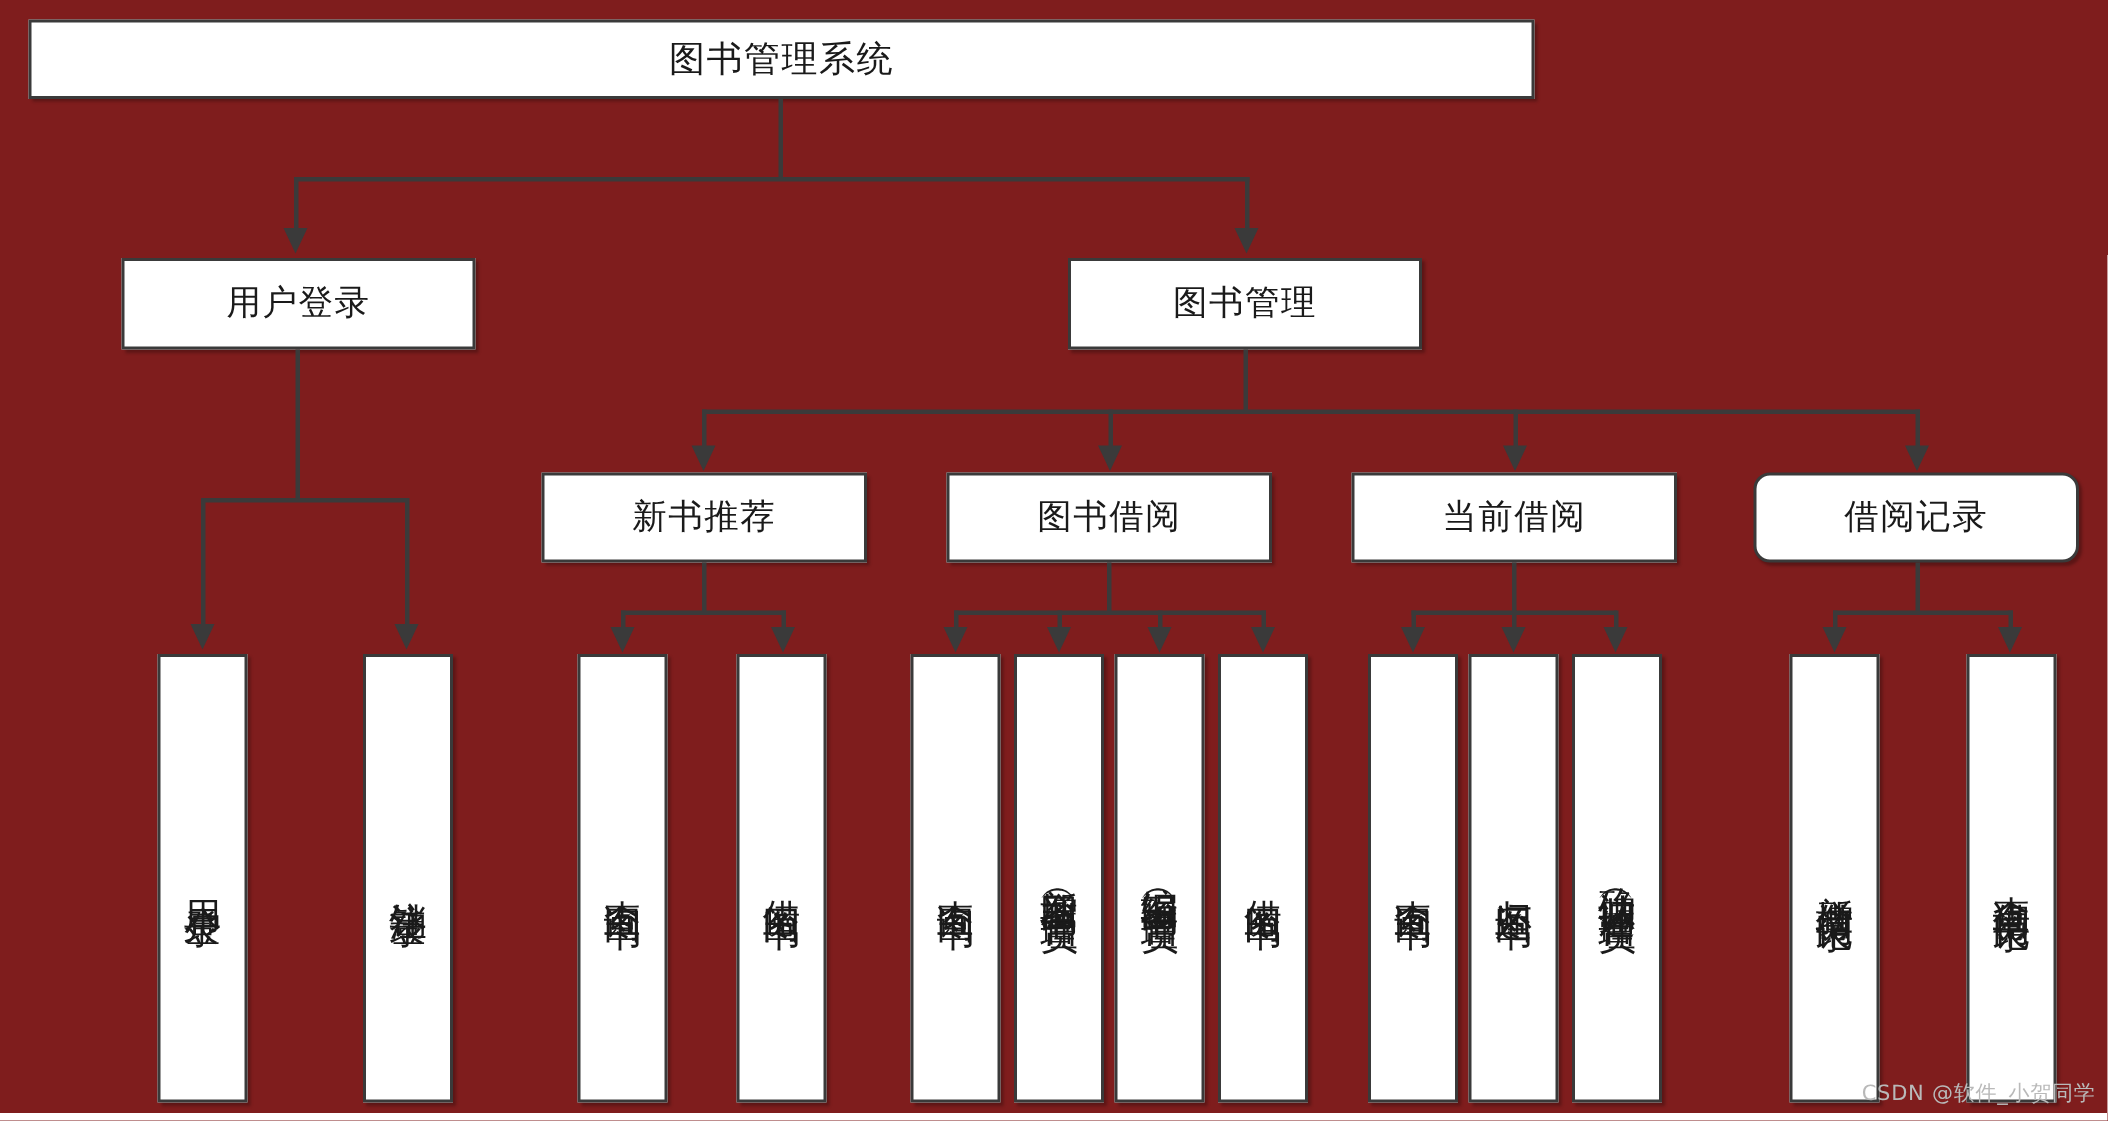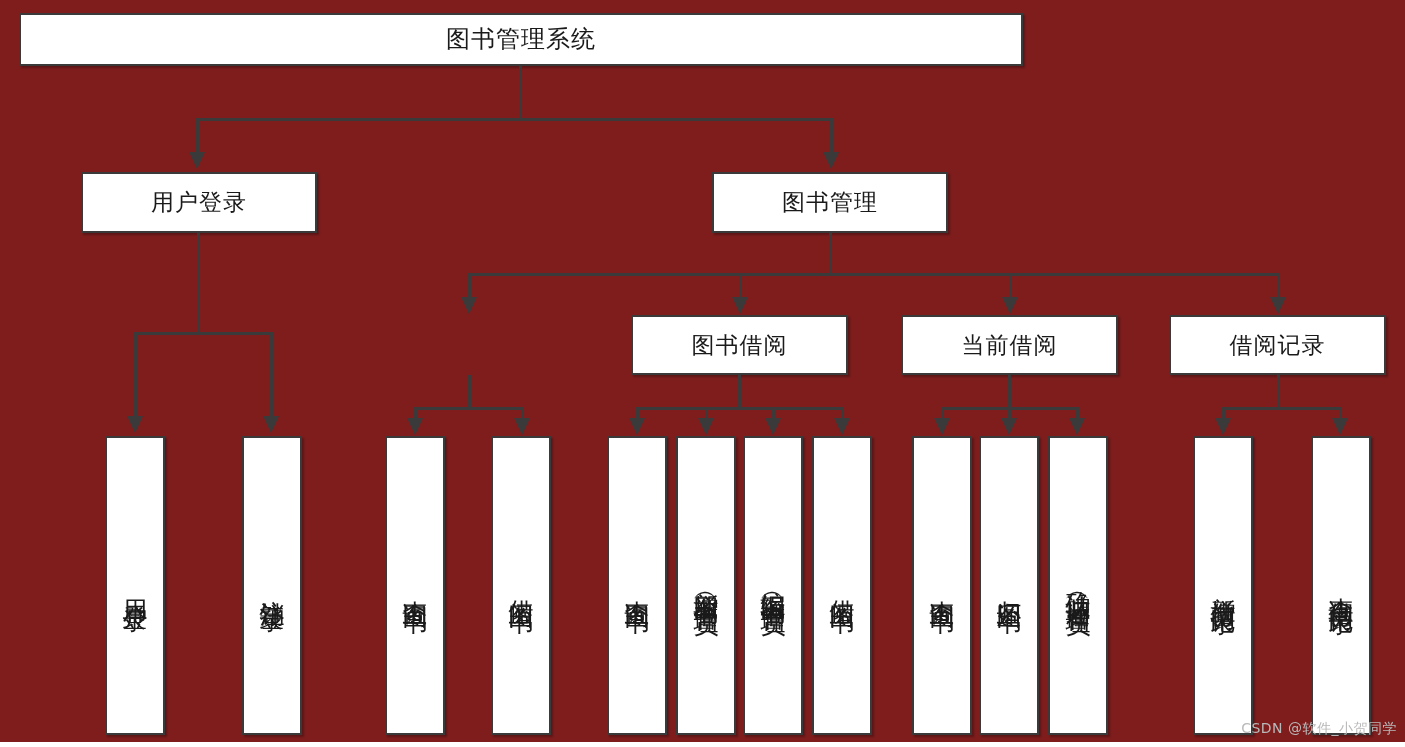--- a/index.html
+++ b/index.html
@@ -115,27 +115,30 @@
   <div class="hline" style="left:468px; top:273px; width:812px;"></div>
   <div class="vline" style="left:468px; top:273px; height:26px;"></div>
   <div class="arrow" style="left:461px; top:297px;"></div>
   <div class="vline" style="left:739px; top:273px; height:26px;"></div>
   <div class="arrow" style="left:732px; top:297px;"></div>
   <div class="vline" style="left:1009px; top:273px; height:26px;"></div>
   <div class="arrow" style="left:1002px; top:297px;"></div>
   <div class="vline" style="left:1277px; top:273px; height:26px;"></div>
   <div class="arrow" style="left:1270px; top:297px;"></div>
 
+  <div class="node horiz" style="left:361px; top:315px; width:217px; height:60px;">
+    <span class="label">新书推荐</span>
+  </div>
   <div class="node horiz" style="left:901px; top:315px; width:217px; height:60px;">
     <span class="label">当前借阅</span>
   </div>
   <div class="node horiz" style="left:631px; top:315px; width:217px; height:60px;">
     <span class="label">图书借阅</span>
   </div>
-  <div class="node horiz" style="left:1169px; top:315px; width:217px; height:60px;">
+  <div class="node horiz" style="left:1169px; top:315px; width:217px; height:60px;border-radius:11px;">
     <span class="label">借阅记录</span>
   </div>
 
   <div class="vline" style="left:468px; top:375px; height:34px;"></div>
   <div class="hline" style="left:414px; top:407px; width:110px;"></div>
   <div class="vline" style="left:414px; top:407px; height:13px;"></div>
   <div class="arrow" style="left:407px; top:418px;"></div>
   <div class="vline" style="left:521px; top:407px; height:13px;"></div>
   <div class="arrow" style="left:514px; top:418px;"></div>
 

